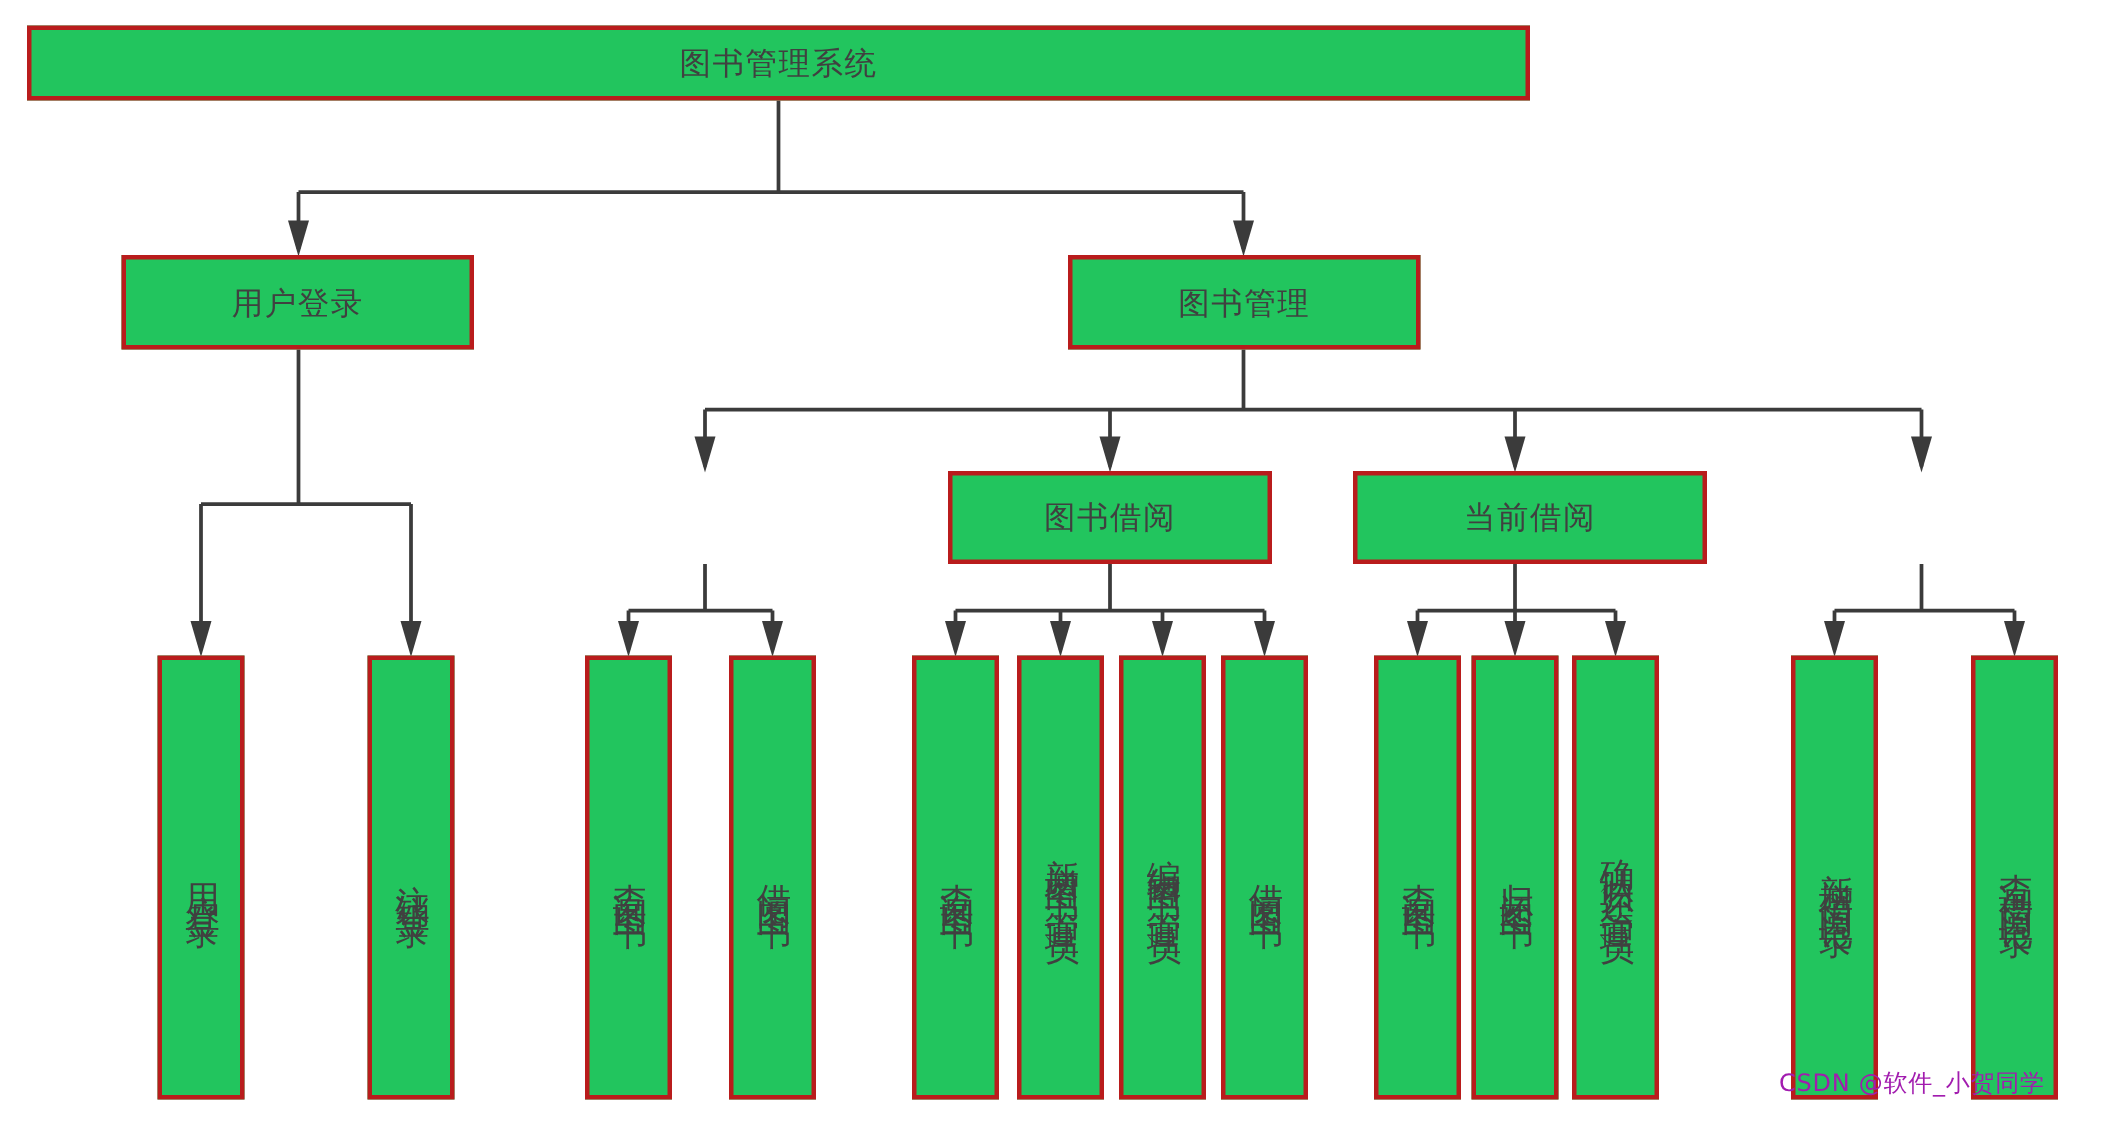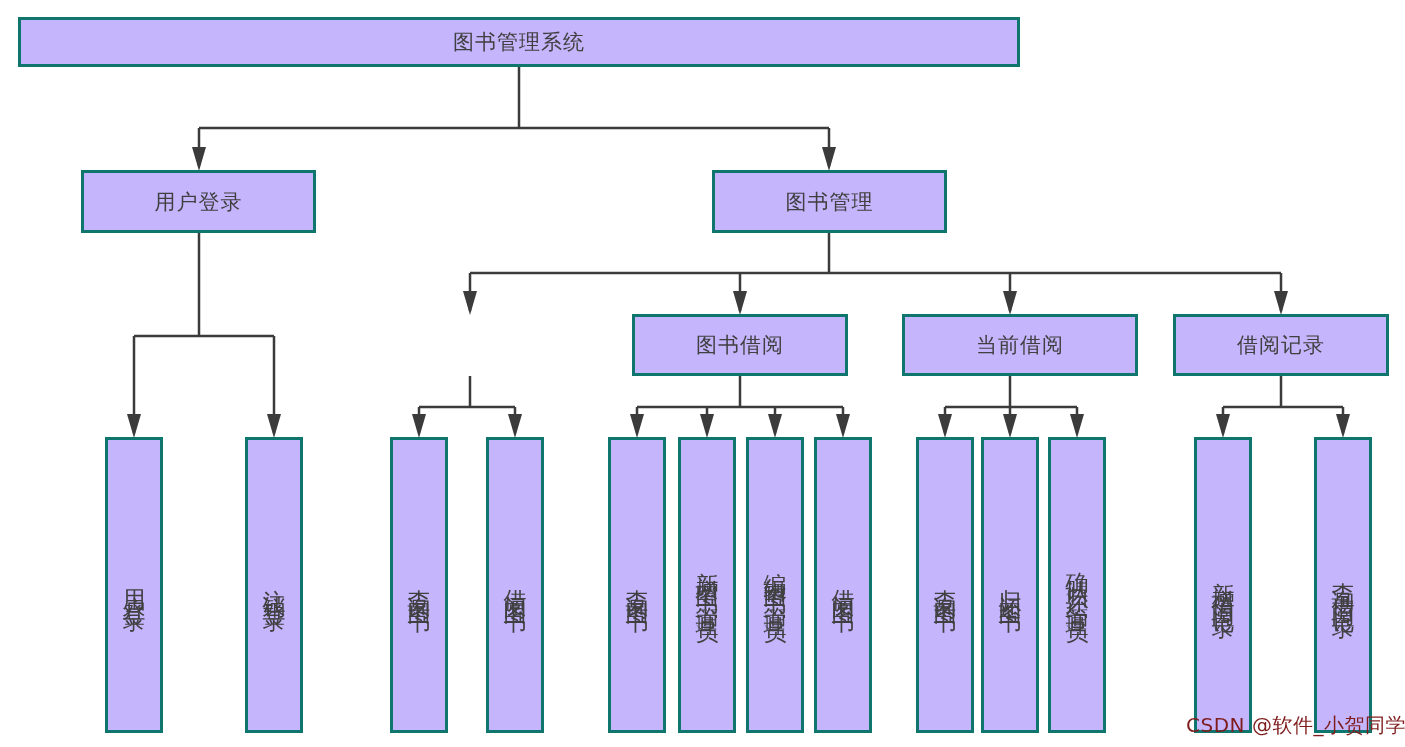--- a/index.html
+++ b/index.html
@@ -18,22 +18,22 @@
   .connectors {
     position: absolute;
     left: 0;
     top: 0;
     width: 1405px;
     height: 747px;
   }
   .box {
     position: absolute;
     box-sizing: border-box;
-    background: #c4b5fd;
-    border: 3px solid #0f766e;
+    background: #22c55e;
+    border: 3px solid #b91c1c;
     display: flex;
     align-items: center;
     justify-content: center;
     color: #404040;
     text-align: center;
   }
   .hbox {
     font-size: 21px;
     letter-spacing: 1px;
     white-space: nowrap;
@@ -42,22 +42,22 @@
     writing-mode: vertical-rl;
     text-orientation: mixed;
     font-size: 23px;
     letter-spacing: 7px;
     line-height: 1;
   }
   .watermark {
     position: absolute;
     left: 1186px;
     top: 712px;
-    font-size: 20px;
-    color: #7f1d1d;
+    font-size: 16px;
+    color: #a21caf;
     white-space: nowrap;
     letter-spacing: 0.5px;
   }
 </style>
 </head>
 <body>
 
 <div class="canvas">
 
   <svg class="connectors" viewBox="0 0 1405 747" xmlns="http://www.w3.org/2000/svg">
@@ -126,21 +126,20 @@
     </g>
   </svg>
 
   <div class="box hbox" style="left:18px;top:17px;width:1002px;height:50px">图书管理系统</div>
 
   <div class="box hbox" style="left:81px;top:170px;width:235px;height:63px">用户登录</div>
   <div class="box hbox" style="left:712px;top:170px;width:235px;height:63px">图书管理</div>
 
   <div class="box hbox" style="left:632px;top:314px;width:216px;height:62px">图书借阅</div>
   <div class="box hbox" style="left:902px;top:314px;width:236px;height:62px">当前借阅</div>
-  <div class="box hbox" style="left:1173px;top:314px;width:216px;height:62px">借阅记录</div>
 
   <div class="box vbox" style="left:105px;top:437px;width:58px;height:296px">用户登录</div>
   <div class="box vbox" style="left:245px;top:437px;width:58px;height:296px">注销登录</div>
 
   <div class="box vbox" style="left:390px;top:437px;width:58px;height:296px">查询图书</div>
   <div class="box vbox" style="left:486px;top:437px;width:58px;height:296px">借阅图书</div>
 
   <div class="box vbox" style="left:608px;top:437px;width:58px;height:296px">查询图书</div>
   <div class="box vbox" style="left:678px;top:437px;width:58px;height:296px">新增图书（管理员）</div>
   <div class="box vbox" style="left:746px;top:437px;width:58px;height:296px">编辑图书（管理员）</div>

